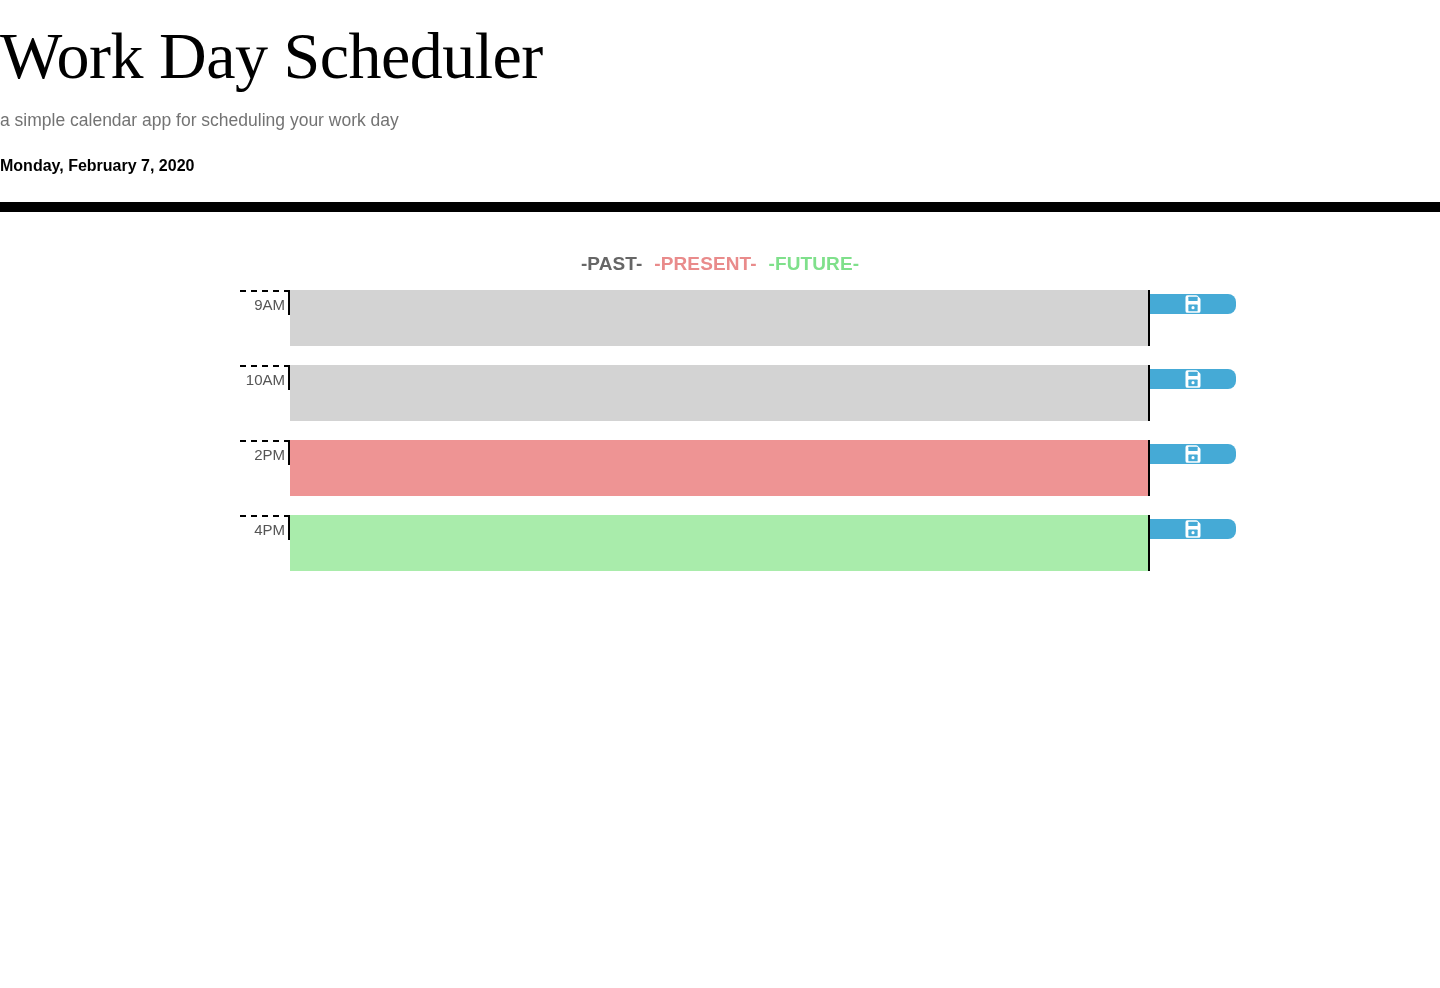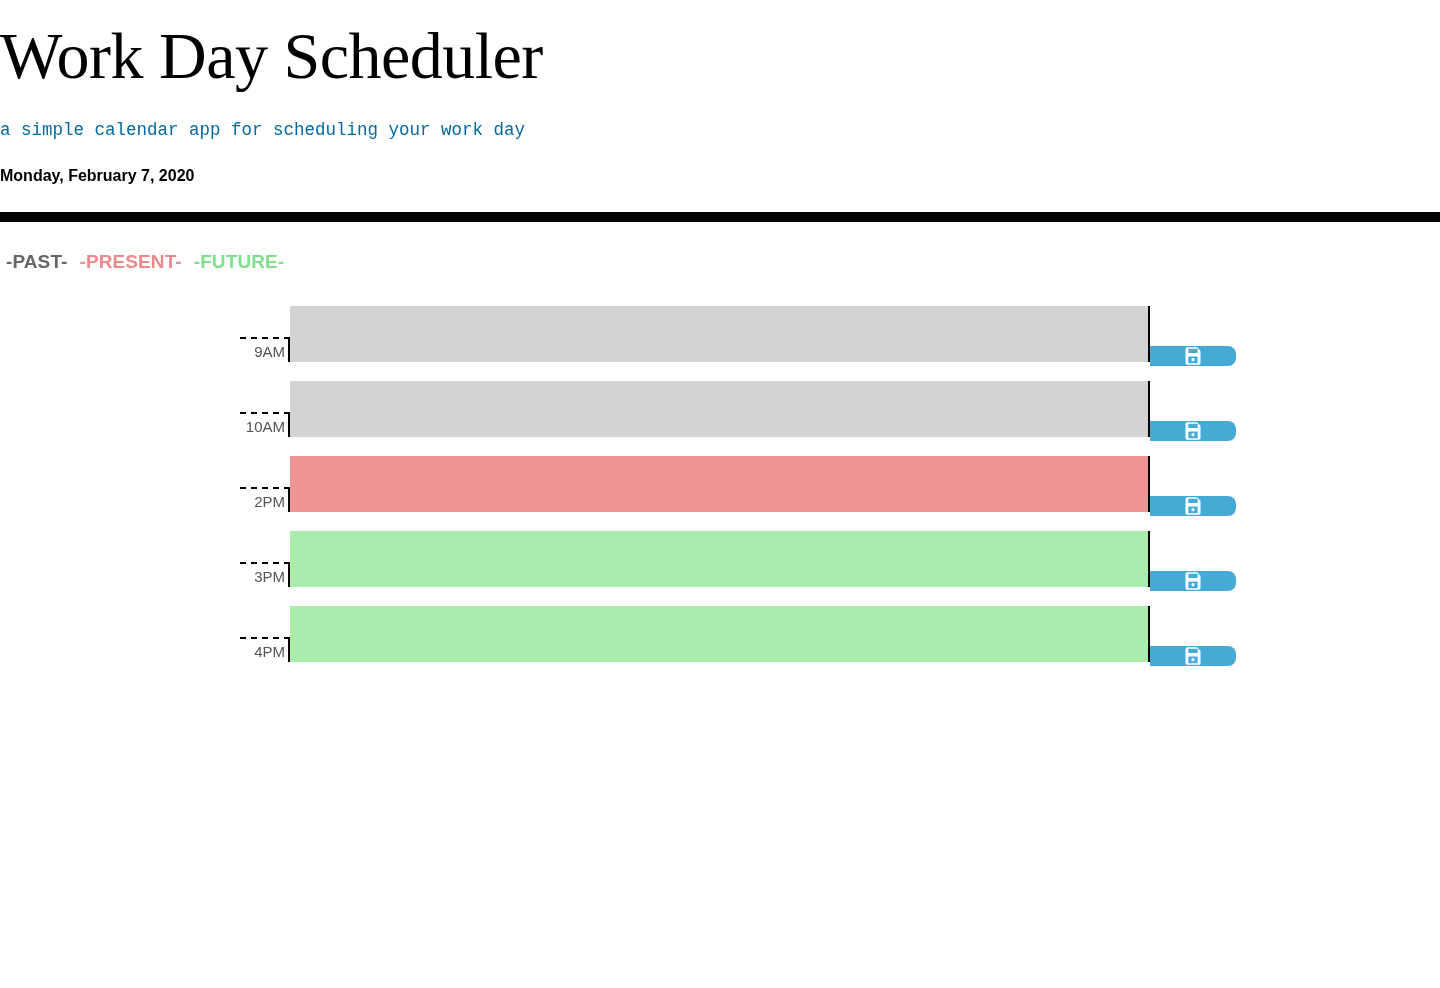--- a/index.html
+++ b/index.html
@@ -27,26 +27,26 @@
   .app-title {
     font-family: "Liberation Serif", serif;
     font-size: 66px;
     line-height: 84px;
     font-weight: 400;
     letter-spacing: -0.5px;
     color: #000000;
   }
 
   .app-subtitle {
-    font-family: Liberation Mono, monospace;
+    font-family: Liberation Sans, sans-serif;
     font-size: 17.5px;
     line-height: 24px;
     font-weight: 400;
-    color: #0369a1;
-    margin-top: 20px;
+    color: #737373;
+    margin-top: 10px;
   }
 
   .current-day {
     font-family: "Liberation Sans", sans-serif;
     font-size: 16px;
     line-height: 22px;
     font-weight: bold;
     color: #000000;
     margin-top: 23px;
   }
@@ -54,42 +54,42 @@
   .header-rule {
     width: 1440px;
     height: 10px;
     background: #000000;
     margin-top: 25px;
   }
 
   
   .legend {
     width: 1440px;
-    text-align: left;
-    margin-top: 28px;
+    text-align: center;
+    margin-top: 40px;
     font-size: 19px;
     line-height: 24px;
     font-weight: 600;
     letter-spacing: 0.1px;
   }
   .legend span { display: inline-block; padding: 0 6px; }
   .legend .lg-past    { color: #666666; }
   .legend .lg-present { color: #e98b8b; }
   .legend .lg-future  { color: #7fe08b; }
 
   
   .container {
     position: relative;
     width: 1440px;
     margin-top: 14px;
   }
 
   .time-block {
     display: flex;
-    align-items: flex-end;
+    align-items: flex-start;
     width: 996px;
     margin-left: 240px;
     height: 74px;
     margin-bottom: 1px;
   }
 
   
   .hour {
     flex: 0 0 50px;
     width: 50px;
@@ -192,34 +192,20 @@
           <svg width="20" height="20" viewBox="0 0 16 16" fill="#ffffff" aria-hidden="true">
             <path d="M2 2.5A1.5 1.5 0 0 1 3.5 1h7.086a1.5 1.5 0 0 1 1.06.44l1.915 1.914A1.5 1.5 0 0 1 14 4.414V13.5a1.5 1.5 0 0 1-1.5 1.5h-9A1.5 1.5 0 0 1 2 13.5v-11Z"></path>
             <rect x="4.3" y="2.1" width="7.4" height="3.5" rx="0.4" fill="#45aad6"></rect>
             <rect x="4.3" y="8.4" width="7.4" height="5.4" rx="0.5" fill="#45aad6"></rect>
             <circle cx="8" cy="10.9" r="1.25" fill="#ffffff"></circle>
           </svg>
         </span>
       </button>
     </div>
     <div class="time-block">
-      <div class="hour">3PM</div>
-      <textarea class="description future" placeholder="" style=""></textarea>
-      <button class="saveBtn">
-        <span class="save-icon-wrap">
-          <svg width="20" height="20" viewBox="0 0 16 16" fill="#ffffff" aria-hidden="true">
-            <path d="M2 2.5A1.5 1.5 0 0 1 3.5 1h7.086a1.5 1.5 0 0 1 1.06.44l1.915 1.914A1.5 1.5 0 0 1 14 4.414V13.5a1.5 1.5 0 0 1-1.5 1.5h-9A1.5 1.5 0 0 1 2 13.5v-11Z"></path>
-            <rect x="4.3" y="2.1" width="7.4" height="3.5" rx="0.4" fill="#45aad6"></rect>
-            <rect x="4.3" y="8.4" width="7.4" height="5.4" rx="0.5" fill="#45aad6"></rect>
-            <circle cx="8" cy="10.9" r="1.25" fill="#ffffff"></circle>
-          </svg>
-        </span>
-      </button>
-    </div>
-    <div class="time-block">
       <div class="hour">4PM</div>
       <textarea class="description future" placeholder="" style=""></textarea>
       <button class="saveBtn">
         <span class="save-icon-wrap">
           <svg width="20" height="20" viewBox="0 0 16 16" fill="#ffffff" aria-hidden="true">
             <path d="M2 2.5A1.5 1.5 0 0 1 3.5 1h7.086a1.5 1.5 0 0 1 1.06.44l1.915 1.914A1.5 1.5 0 0 1 14 4.414V13.5a1.5 1.5 0 0 1-1.5 1.5h-9A1.5 1.5 0 0 1 2 13.5v-11Z"></path>
             <rect x="4.3" y="2.1" width="7.4" height="3.5" rx="0.4" fill="#45aad6"></rect>
             <rect x="4.3" y="8.4" width="7.4" height="5.4" rx="0.5" fill="#45aad6"></rect>
             <circle cx="8" cy="10.9" r="1.25" fill="#ffffff"></circle>
           </svg>

